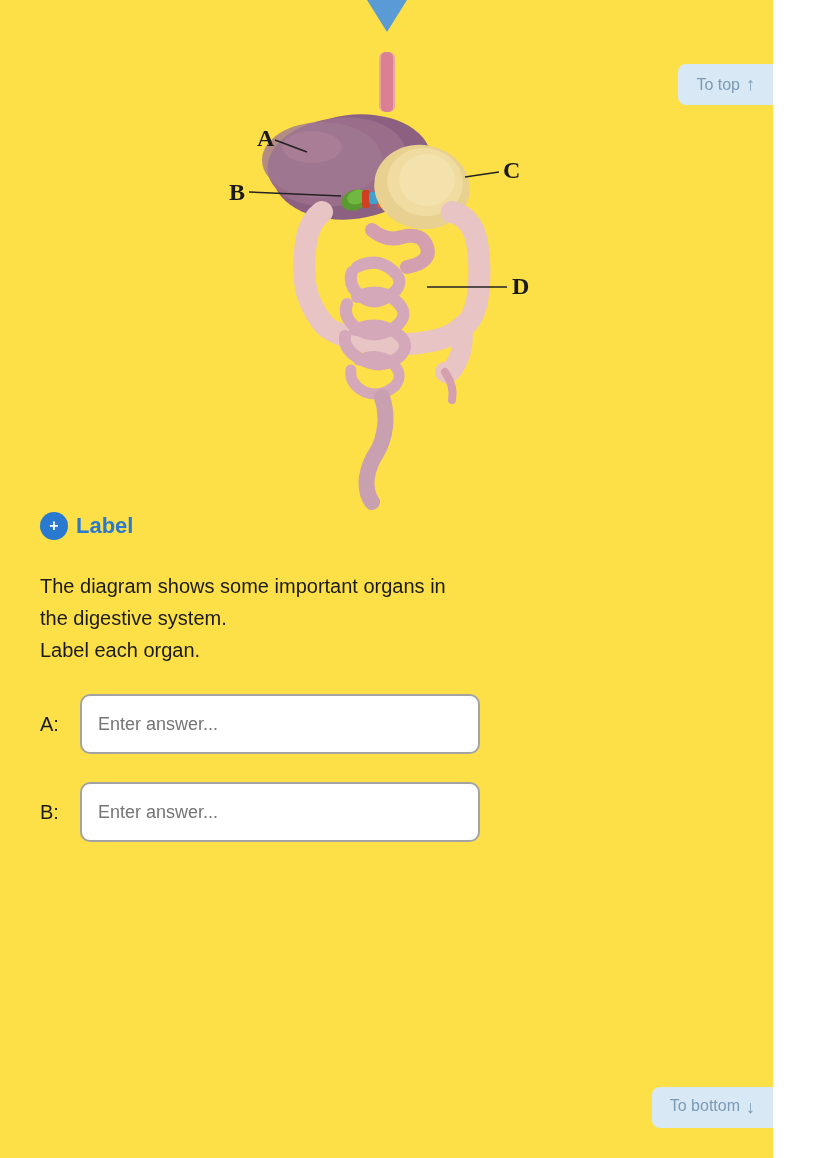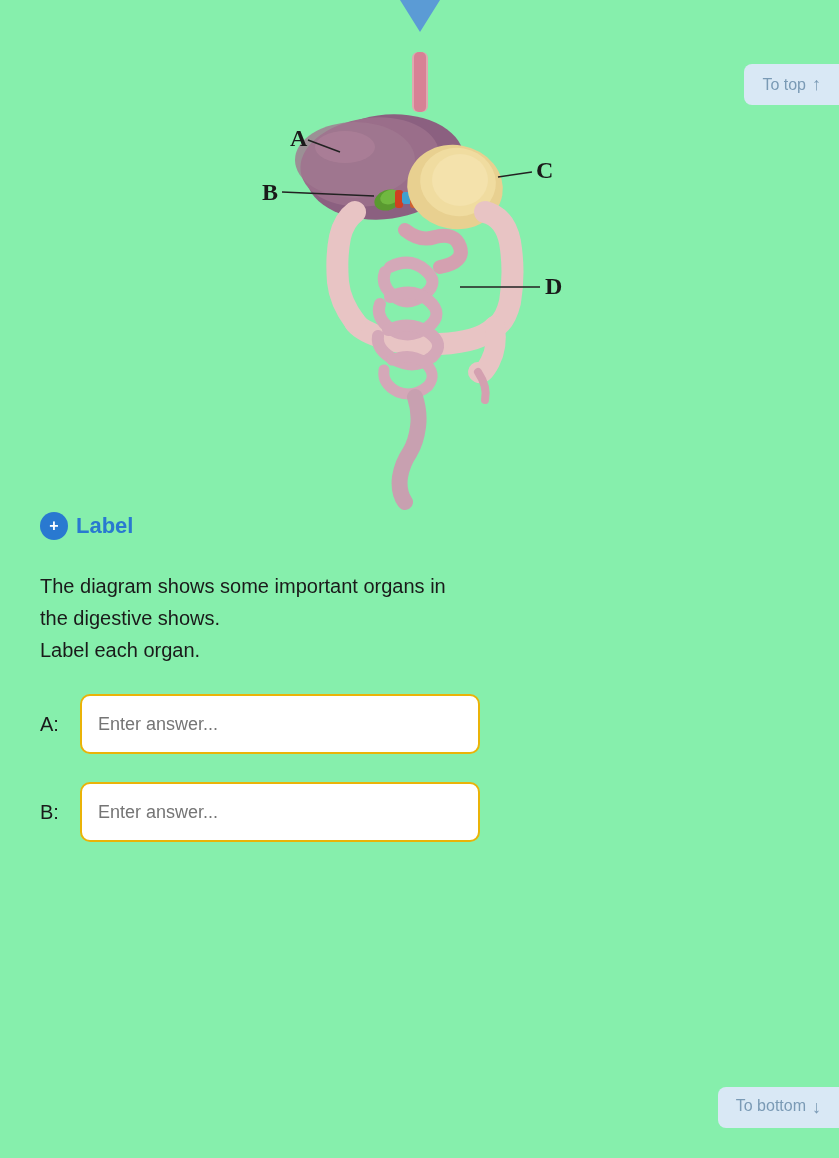--- a/index.html
+++ b/index.html
@@ -6,23 +6,23 @@
     body {
       font-family: -apple-system, BlinkMacSystemFont, 'Segoe UI', sans-serif;
       background: #ffffff;
       width: 839px;
       min-height: 1158px;
       position: relative;
       overflow-x: hidden;
     }
 
     .page-wrapper {
-      width: 839px;
+      width: 773px;
       min-height: 1158px;
-      background: #86efac;
+      background: #fde047;
       position: relative;
     }
 
     
     .to-top-btn {
       position: absolute;
       top: 64px;
       right: 0;
       background: #d9e8f5;
       color: #7a9ab5;
@@ -109,21 +109,21 @@
       font-weight: 500;
       color: #1a1a1a;
       width: 40px;
       flex-shrink: 0;
     }
 
     .answer-input {
       flex: 1;
       max-width: 400px;
       height: 60px;
-      border: 2px solid #eab308;
+      border: 2px solid #a3a3a3;
       border-radius: 10px;
       padding: 10px 16px;
       font-size: 18px;
       color: #aaa;
       outline: none;
       background: #fff;
     }
 
     
     .to-bottom-btn {
@@ -233,21 +233,21 @@
 
   <div class="zoom-section">
     <div class="zoom-icon-circle">
       <span>+</span>
     </div>
     <span class="zoom-label">Label</span>
   </div>
 
   <div class="question-text">
     <span>The diagram shows some important organs in</span><br>
-    <span>the digestive shows.</span><br>
+    <span>the digestive system.</span><br>
     <span>Label each organ.</span>
   </div>
 
   <div class="answer-row">
     <span class="answer-label">A:</span>
     <input class="answer-input" type="text" placeholder="Enter answer..." style="">
   </div>
 
   <div class="answer-row">
     <span class="answer-label">B:</span>

